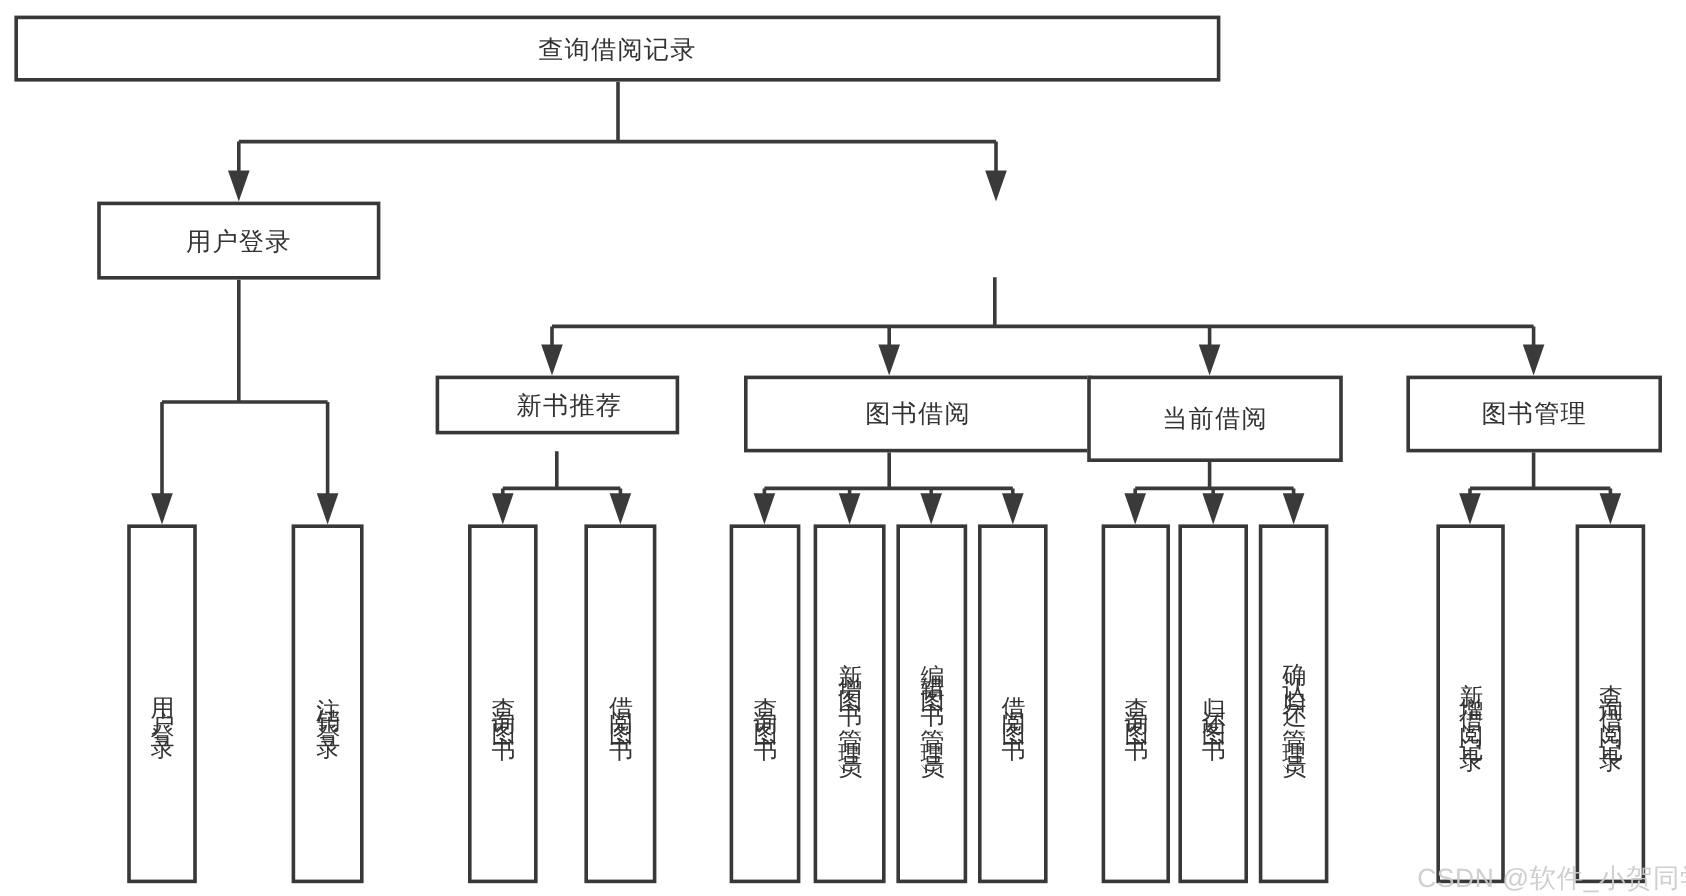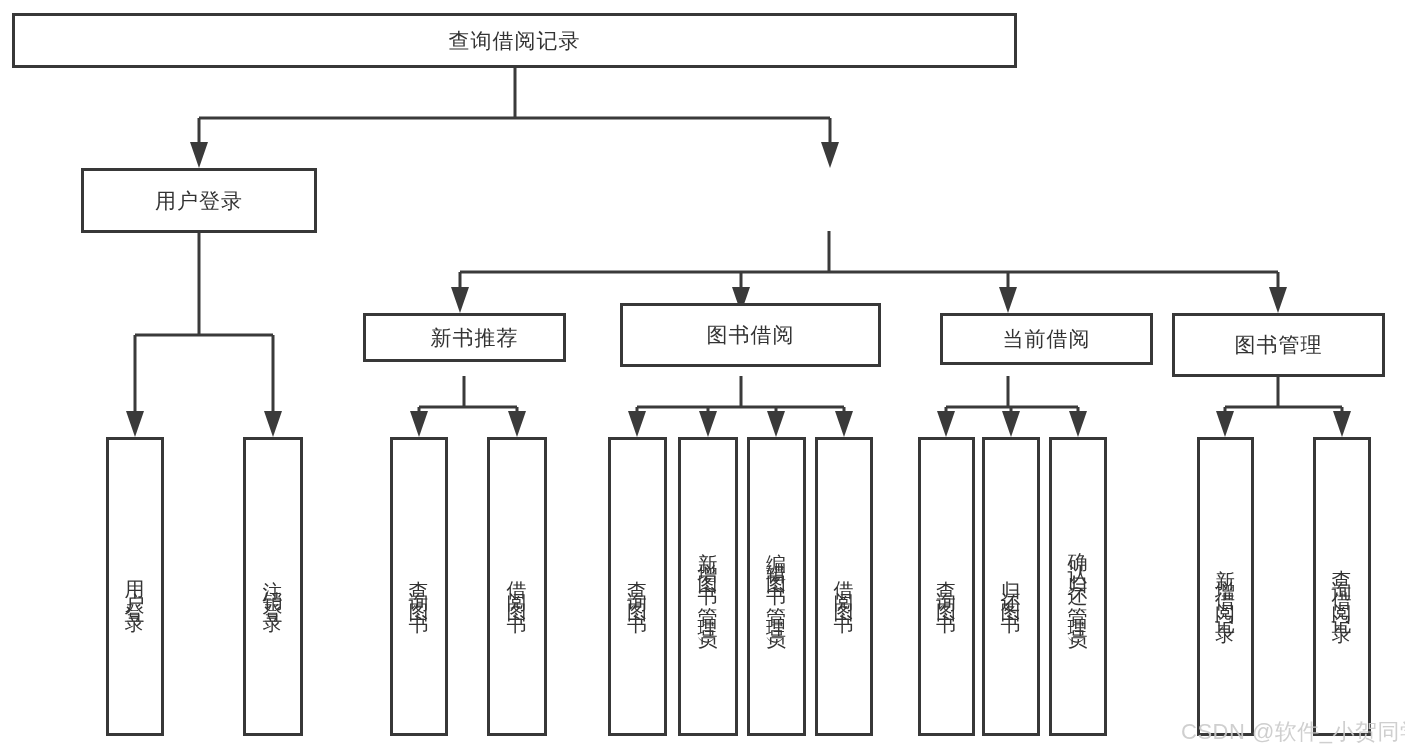--- a/index.html
+++ b/index.html
@@ -105,22 +105,22 @@
     <path d="M1278 376 V407 M1225 407 H1342 M1225 407 V413 M1342 407 V413"></path>
     <polygon points="1216,411 1234,411 1225,437"></polygon>
     <polygon points="1333,411 1351,411 1342,437"></polygon>
   </svg>
 
   <div class="box h-box" style="left:12px; top:13px; width:1005px; height:55px;">查询借阅记录</div>
 
   <div class="box h-box" style="left:81px; top:168px; width:236px; height:65px;">用户登录</div>
 
   <div class="box h-box" style="left:363px; top:313px; width:203px; height:49px;padding-left:20px;">新书推荐</div>
-  <div class="box h-box" style="left:620px; top:303px; width:261px; height:64px;">图书借阅</div>
-  <div class="box h-box" style="left:940px; top:313px; width:213px; height:52px;">当前借阅</div>
+  <div class="box h-box" style="left:620px; top:313px; width:290px; height:64px;">图书借阅</div>
+  <div class="box h-box" style="left:906px; top:313px; width:213px; height:72px;">当前借阅</div>
   <div class="box h-box" style="left:1172px; top:313px; width:213px; height:64px;">图书管理</div>
 
   <div class="box v-box" style="left:106px; top:437px; width:58px; height:299px;">用户登录</div>
   <div class="box v-box" style="left:243px; top:437px; width:60px; height:299px;">注销登录</div>
 
   <div class="box v-box" style="left:390px; top:437px; width:58px; height:299px;">查询图书</div>
   <div class="box v-box" style="left:487px; top:437px; width:60px; height:299px;">借阅图书</div>
 
   <div class="box v-box" style="left:608px; top:437px; width:59px; height:299px;">查询图书</div>
   <div class="box v-box" style="left:678px; top:437px; width:60px; height:299px;">新增图书（管理员）</div>

